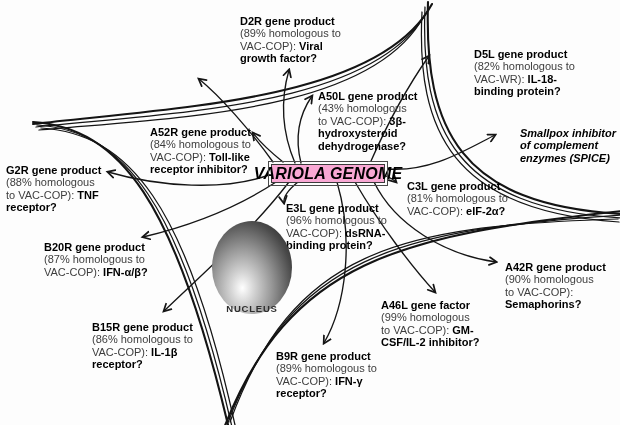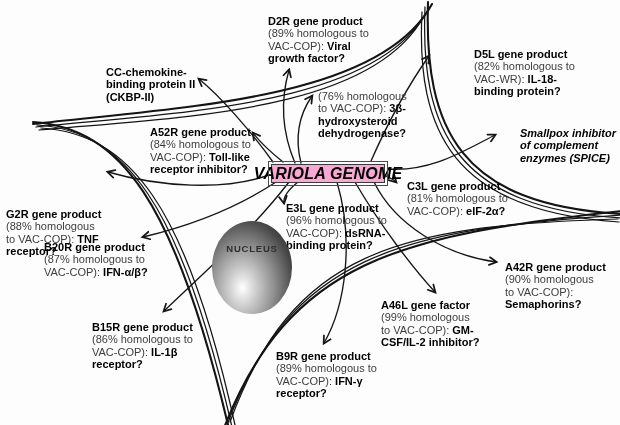--- a/index.html
+++ b/index.html
@@ -20,21 +20,21 @@
     background:#f9a8d4;border:1.4px solid #3a3a3a;
     outline:1.4px solid #4a4a4a;outline-offset:2px;
     display:flex;align-items:center;justify-content:center;
     font-size:16px;font-weight:bold;font-style:italic;color:#000;
     letter-spacing:0.2px;white-space:nowrap;z-index:3;
   }
   .nucleus{
     position:absolute;left:212px;top:221px;width:80px;height:93px;
     border-radius:50%;
     background:radial-gradient(ellipse at 38% 72%, #ffffff 0%, #d6d6d6 16%, #979797 42%, #4a4a4a 72%, #141414 100%);
-    display:flex;align-items:flex-start;justify-content:center;z-index:2;
+    display:flex;align-items:flex-end;justify-content:center;z-index:2;
   }
   .nucleus span{
     margin-top:22px;
     font-size:9.5px;font-weight:bold;color:#2e2e2e;letter-spacing:0.8px;
   }
 </style>
 </head>
 <body>
 
 <div class="stage">
@@ -84,46 +84,43 @@
   </svg>
 
   <div class="nucleus">
     <span>NUCLEUS</span>
   </div>
 
   <div class="genome-box">
     <span>VARIOLA GENOME</span>
   </div>
 
-  <div class="lbl" style="left:240px;top:15px;width:120px;margin-left:28px;"><b class="nm">D2R gene product</b><span>(89% homologous to
+  <div class="lbl" style="left:240px;top:15px;width:120px;"><b class="nm">D2R gene product</b><span>(89% homologous to
 VAC-COP): </span><b>Viral
 growth factor?</b></div>
 
-  <div class="lbl" style="left:106px;top:66px;width:120px;"><b class="nm">CC-chemokine-
-binding protein II
-(CKBP-II)</b><span></span><b></b></div>
 
   <div class="lbl" style="left:438px;top:48px;width:120px;margin-left:36px;"><b class="nm">D5L gene product</b><span>(82% homologous to
 VAC-WR): </span><b>IL-18-
 binding protein?</b></div>
 
-  <div class="lbl" style="left:318px;top:90px;width:115px;"><span>(76% homologous
+  <div class="lbl" style="left:318px;top:90px;width:115px;"><b class="nm">A50L gene product</b><span>(43% homologous
 to VAC-COP): </span><b>3β-
 hydroxysteroid
 dehydrogenase?</b></div>
 
   <div class="lbl" style="left:150px;top:126px;width:125px;"><b class="nm">A52R gene product</b><span>(84% homologous to
 VAC-COP): </span><b>Toll-like
 receptor inhibitor?</b></div>
 
   <div class="lbl" style="left:520px;top:127px;width:118px;font-style:italic;"><b class="nm">Smallpox inhibitor
 of complement
 enzymes (SPICE)</b><span></span><b></b></div>
 
-  <div class="lbl" style="left:6px;top:164px;width:105px;margin-top:44px;"><b class="nm">G2R gene product</b><span>(88% homologous
+  <div class="lbl" style="left:6px;top:164px;width:105px;"><b class="nm">G2R gene product</b><span>(88% homologous
 to VAC-COP): </span><b>TNF
 receptor?</b></div>
 
   <div class="lbl" style="left:407px;top:180px;width:120px;"><b class="nm">C3L gene product</b><span>(81% homologous to
 VAC-COP): </span><b>eIF-2α?</b></div>
 
   <div class="lbl" style="left:286px;top:202px;width:118px;"><b class="nm">E3L gene product</b><span>(96% homologous to
 VAC-COP): </span><b>dsRNA-
 binding protein?</b></div>
 

